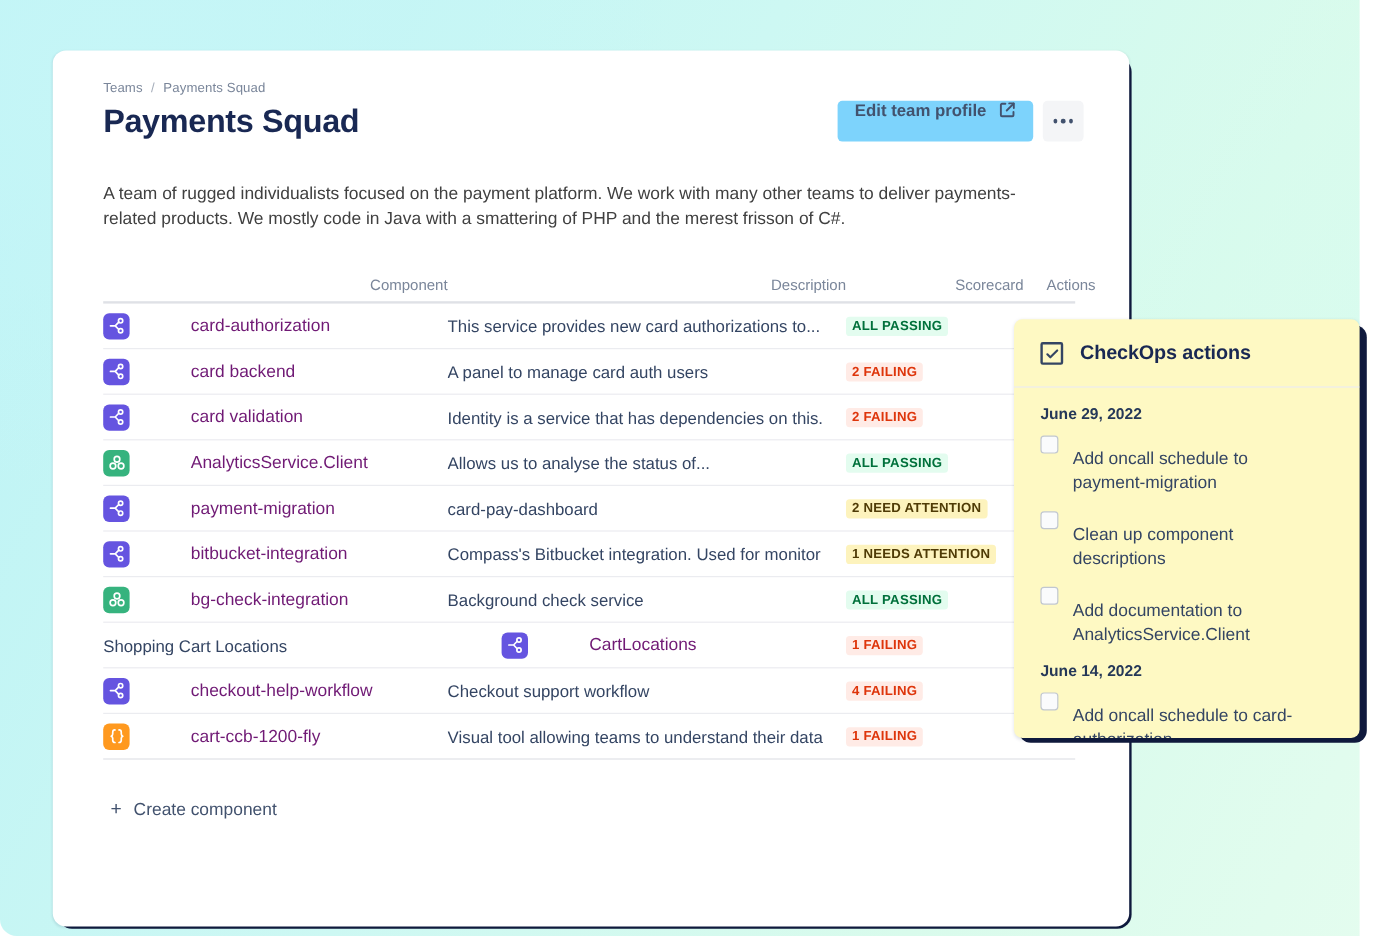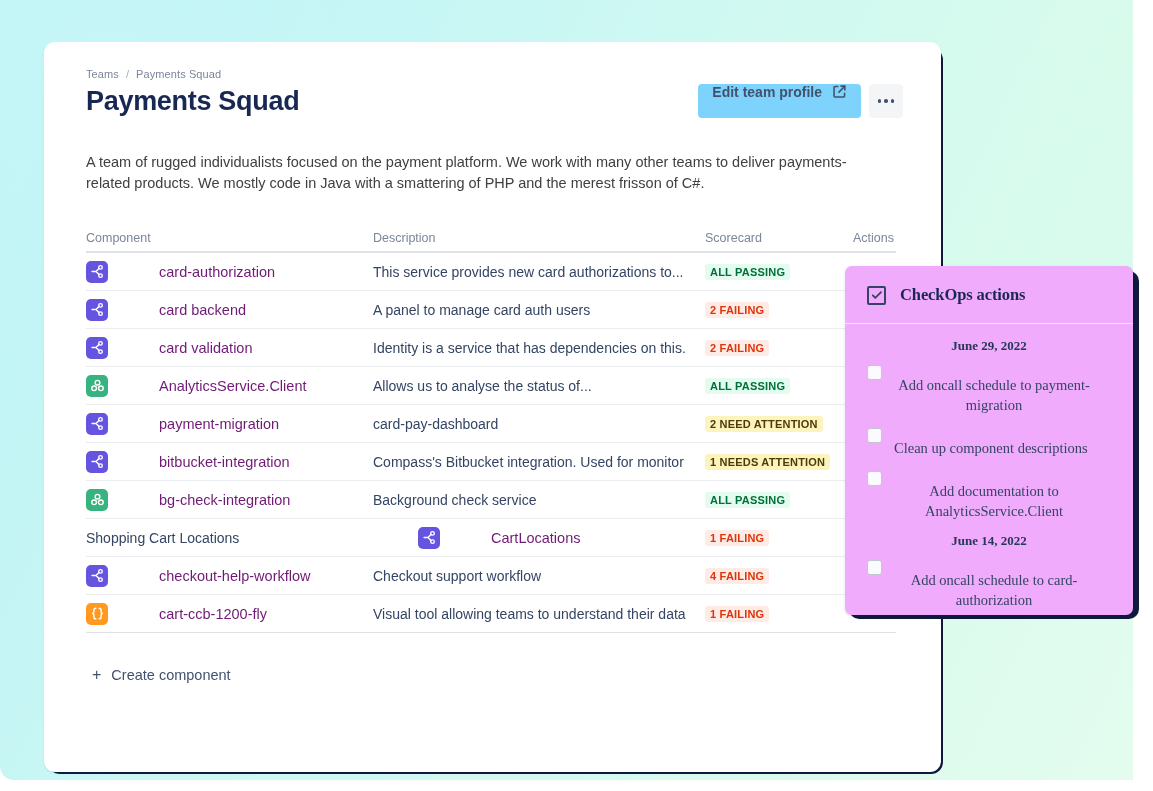--- a/index.html
+++ b/index.html
@@ -112,20 +112,21 @@
     font-size: 14.5px;
     line-height: 20.5px;
     color: #404040;
   }
 
   
   .table {
     position: absolute;
     left: 42px; top: 185px;
     width: 810px;
+    text-align: right;
   }
   .thead {
     display: flex;
     align-items: flex-end;
     height: 26px;
     border-bottom: 2px solid #dfe1e6;
     padding-bottom: 6px;
   }
   .th {
     font-size: 12.5px;
@@ -205,45 +206,44 @@
     position: absolute;
     left: 849px; top: 271px;
     width: 290px; height: 348px;
     border-radius: 10px;
     background: #101a3d;
   }
   #popup {
     position: absolute;
     left: 845px; top: 266px;
     width: 288px; height: 349px;
-    background: #f0abfc;
+    background: #fef9c3;
     border-radius: 7px;
     box-shadow: 0 1px 3px rgba(9,30,66,0.13);
     overflow: hidden;
-    font-family: Liberation Serif, serif;
   }
   .popup-header {
     display: flex; align-items: center; gap: 14px;
     padding: 19px 22px 18px 22px;
     border-bottom: 1px solid #ebecf0;
   }
   .check-box-icon {
     width: 19px; height: 19px;
     border: 2px solid #344563;
     border-radius: 2px;
     display: flex; align-items: center; justify-content: center;
     flex: none;
   }
   .popup-title {
     font-size: 16.5px;
     font-weight: 700;
     color: #192853;
     letter-spacing: -0.1px;
   }
-  .popup-body { padding: 14px 22px 0 22px; text-align: center; }
+  .popup-body { padding: 14px 22px 0 22px; }
   .date-label {
     font-size: 13px;
     font-weight: 700;
     color: #253858;
     margin-bottom: 9px;
   }
   .date-group + .date-group { margin-top: 12px; }
   .task {
     display: flex;
     gap: 12px;

